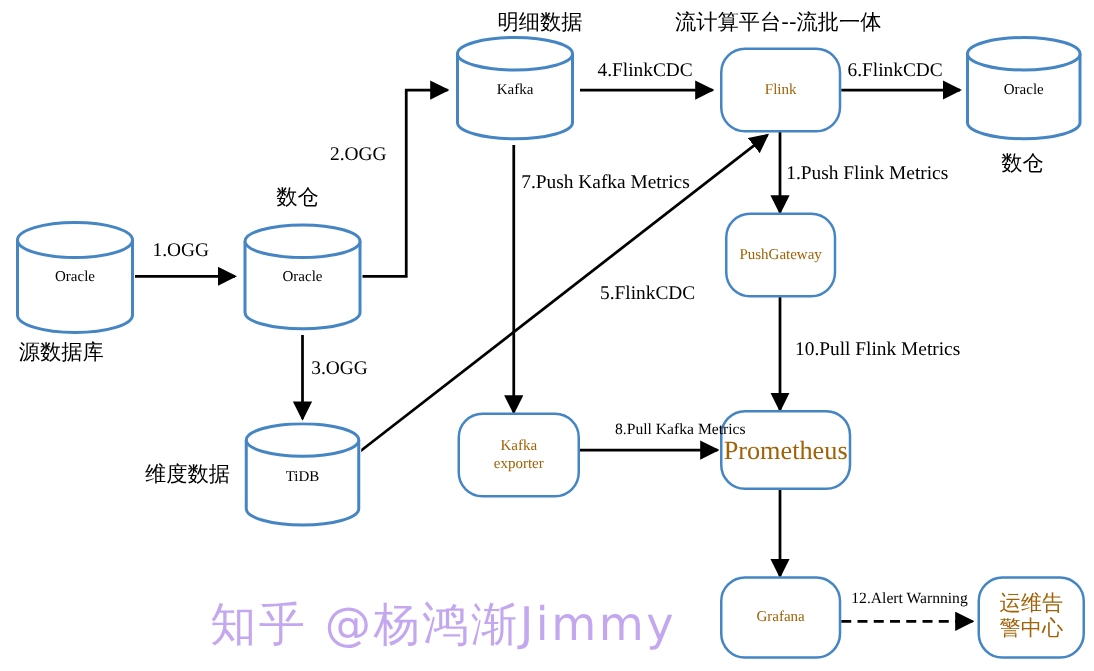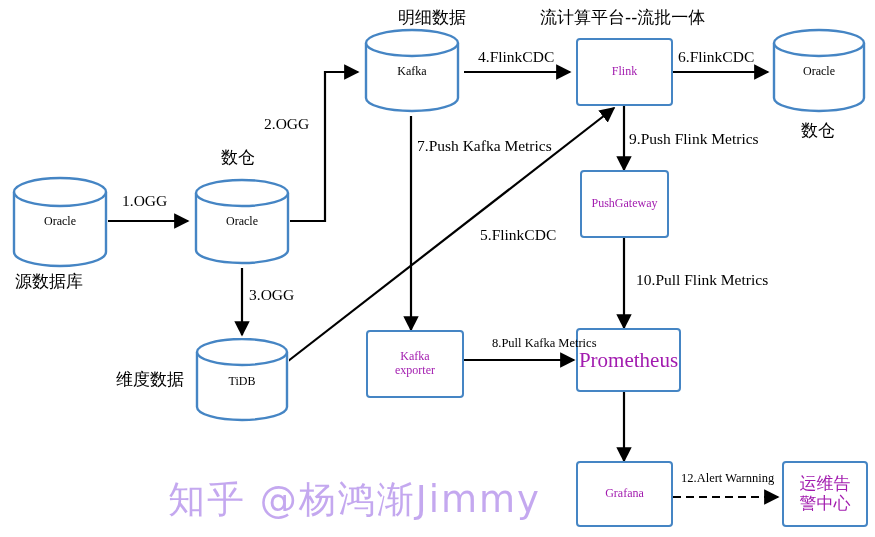--- a/index.html
+++ b/index.html
@@ -24,28 +24,28 @@
     height: 537px;
     pointer-events: none;
   }
   
   .node {
     position: absolute;
     box-sizing: border-box;
   }
   .rbox {
     border: 2px solid #4585c4;
-    border-radius: 4px;
+    border-radius: 20px;
     background: #ffffff;
     display: flex;
     align-items: center;
     justify-content: center;
     text-align: center;
     line-height: 1.15;
-    color: #a21caf;
+    color: #a16207;
   }
   .cyl {
     background: #ffffff;
   }
   .cyl svg { display: block; }
   .cyl .cyl-label {
     position: absolute;
     left: 0;
     right: 0;
     text-align: center;
@@ -241,21 +241,21 @@
   <div class="txt edge-lbl" style="left:478px; top:48px;">4.FlinkCDC</div>
 
   <div class="txt edge-lbl" style="left:480px; top:226px;">5.FlinkCDC</div>
 
   <div class="txt edge-lbl" style="left:678px; top:48px;">6.FlinkCDC</div>
 
   <div class="txt edge-lbl" style="left:417px; top:137px;">7.Push Kafka Metrics</div>
 
   <div class="txt edge-lbl-sm" style="left:464px; top:336px;padding-left:28px;">8.Pull Kafka Metrics</div>
 
-  <div class="txt edge-lbl" style="left:629px; top:130px;">9.Push Flink Metrics</div>
+  <div class="txt edge-lbl" style="left:629px; top:130px;">1.Push Flink Metrics</div>
 
   <div class="txt edge-lbl" style="left:636px; top:271px;">10.Pull Flink Metrics</div>
 
 
   <div class="txt edge-lbl-sm" style="left:681px; top:471px;">12.Alert Warnning</div>
 
   <div id="watermark">知乎 @杨鸿渐Jimmy</div>
 
 </div>
 

